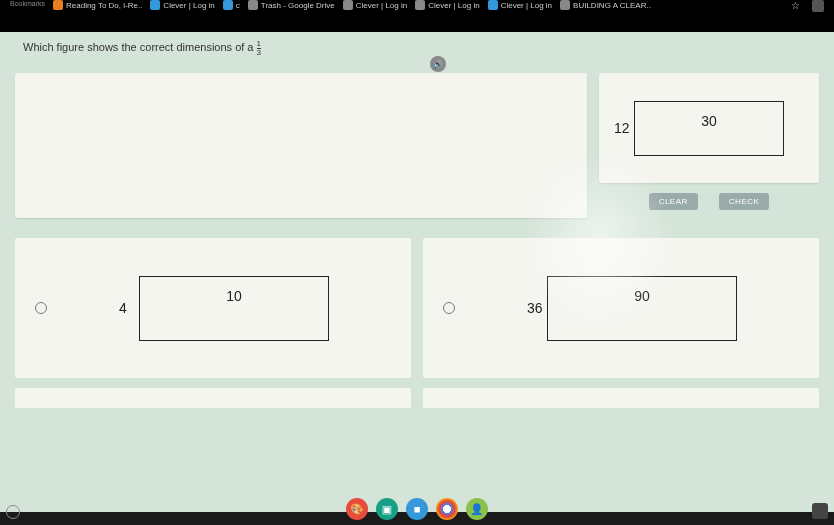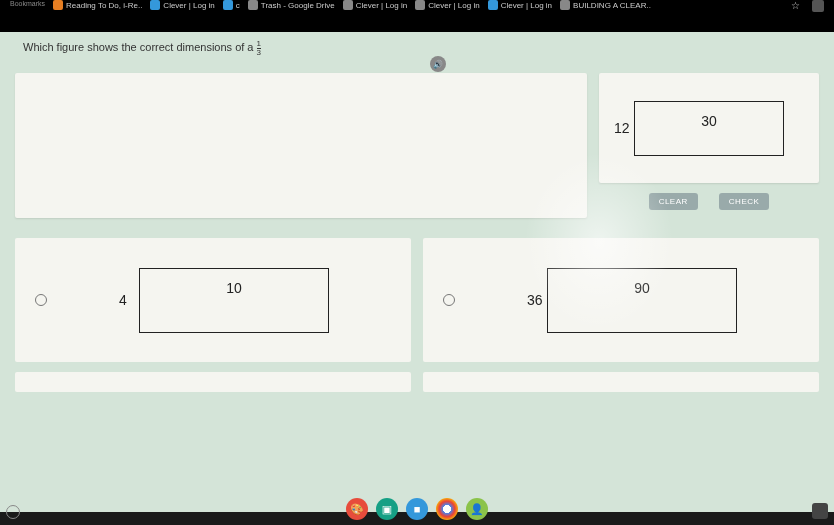--- a/index.html
+++ b/index.html
@@ -134,21 +134,21 @@
       margin-top: 10px;
     }
     .option-card {
       flex: 1;
       background: #f5f5f0;
       border-radius: 2px;
       padding: 20px;
       display: flex;
       align-items: center;
       gap: 30px;
-      height: 124px;
+      height: 140px;
       text-decoration: underline;
     }
     .radio {
       width: 12px;
       height: 12px;
       border: 1.5px solid #777;
       border-radius: 50%;
       flex-shrink: 0;
       cursor: pointer;
     }

